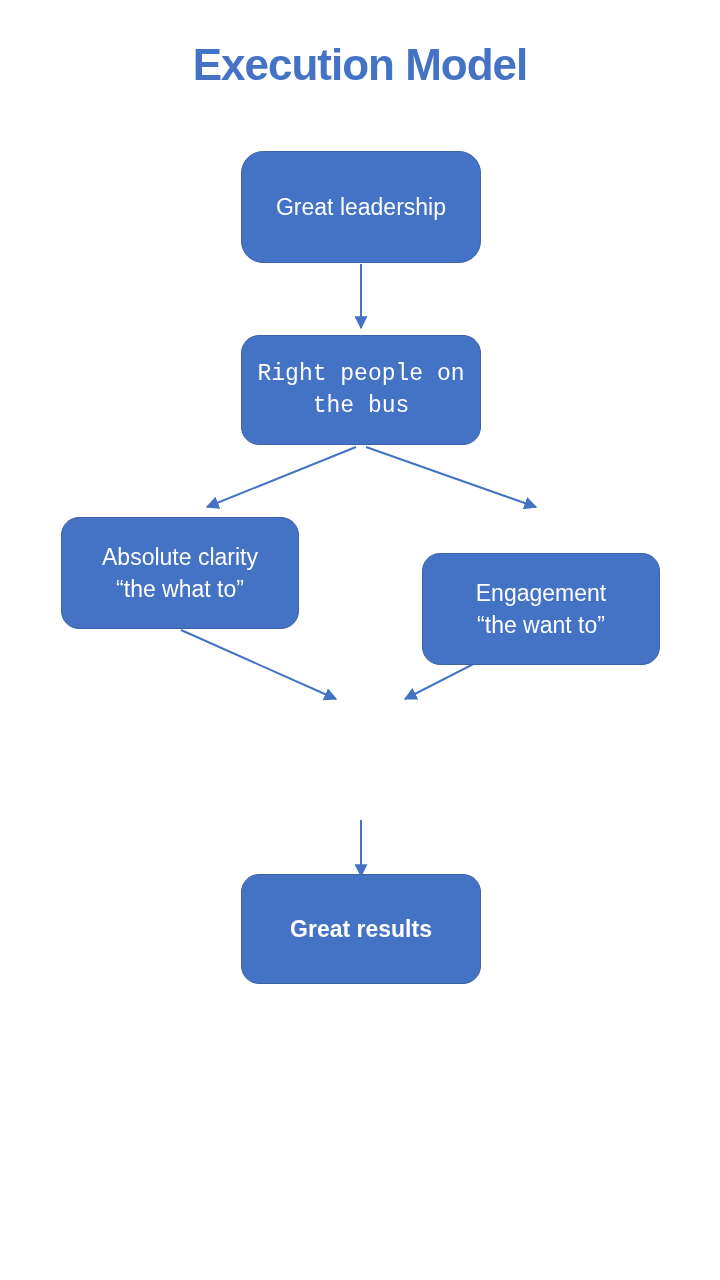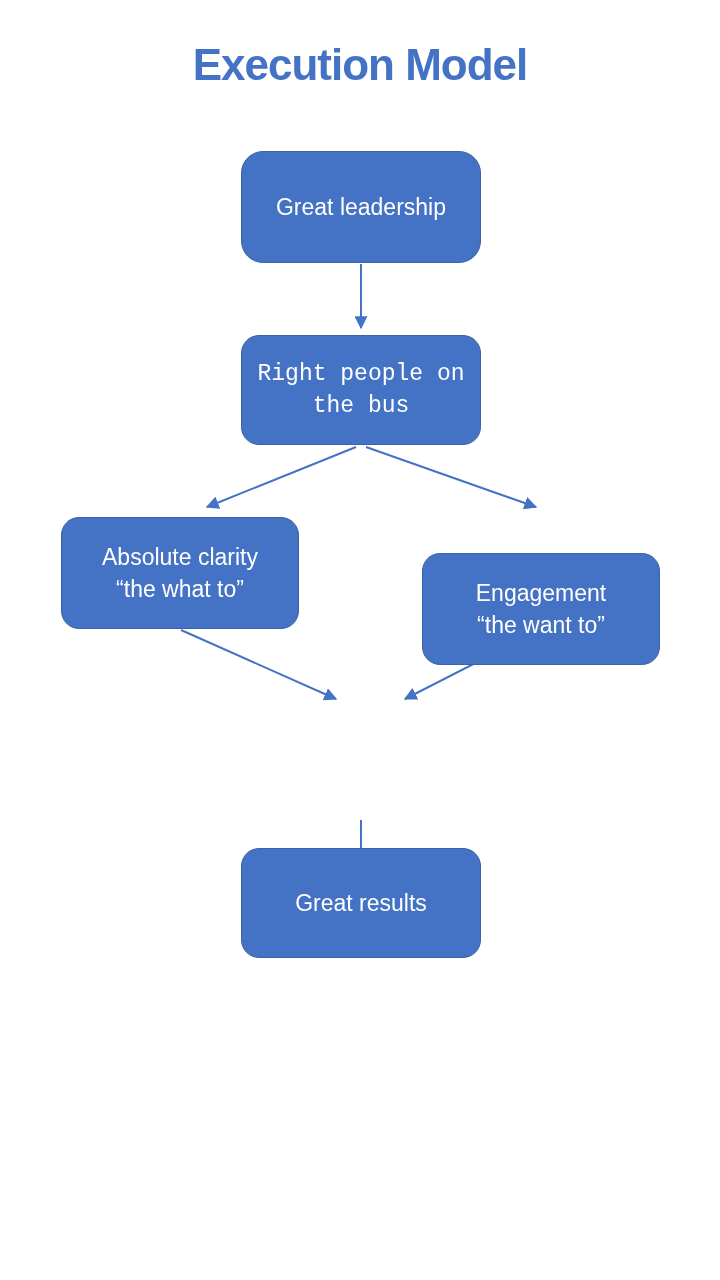--- a/index.html
+++ b/index.html
@@ -42,21 +42,21 @@
     white-space: pre-line;
     display: flex;
     align-items: center;
     justify-content: center;
   }
   .node-great-leadership   { left: 241px; top: 151px; width: 240px; height: 112px; border-radius: 22px; }
   .node-right-people       { left: 241px; top: 335px; width: 240px; height: 110px; font-family: Liberation Mono, monospace; }
   .node-absolute-clarity   { left:  61px; top: 517px; width: 238px; height: 112px; }
   .node-engagement         { left: 422px; top: 517px; width: 238px; height: 112px; margin-top: 36px; }
   .node-flawless-execution { left: 241px; top: 709px; width: 240px; height: 110px; }
-  .node-great-results      { left: 241px; top: 848px; width: 240px; height: 110px; }
+  .node-great-results      { left: 241px; top: 874px; width: 240px; height: 110px; font-weight: bold; }
   .connector-layer {
     position: absolute;
     left: 0; top: 0; width: 720px; height: 1280px;
     pointer-events: none;
   }
   .edge {
     stroke: var(--accent);
     stroke-width: 2;
     fill: none;
   }

